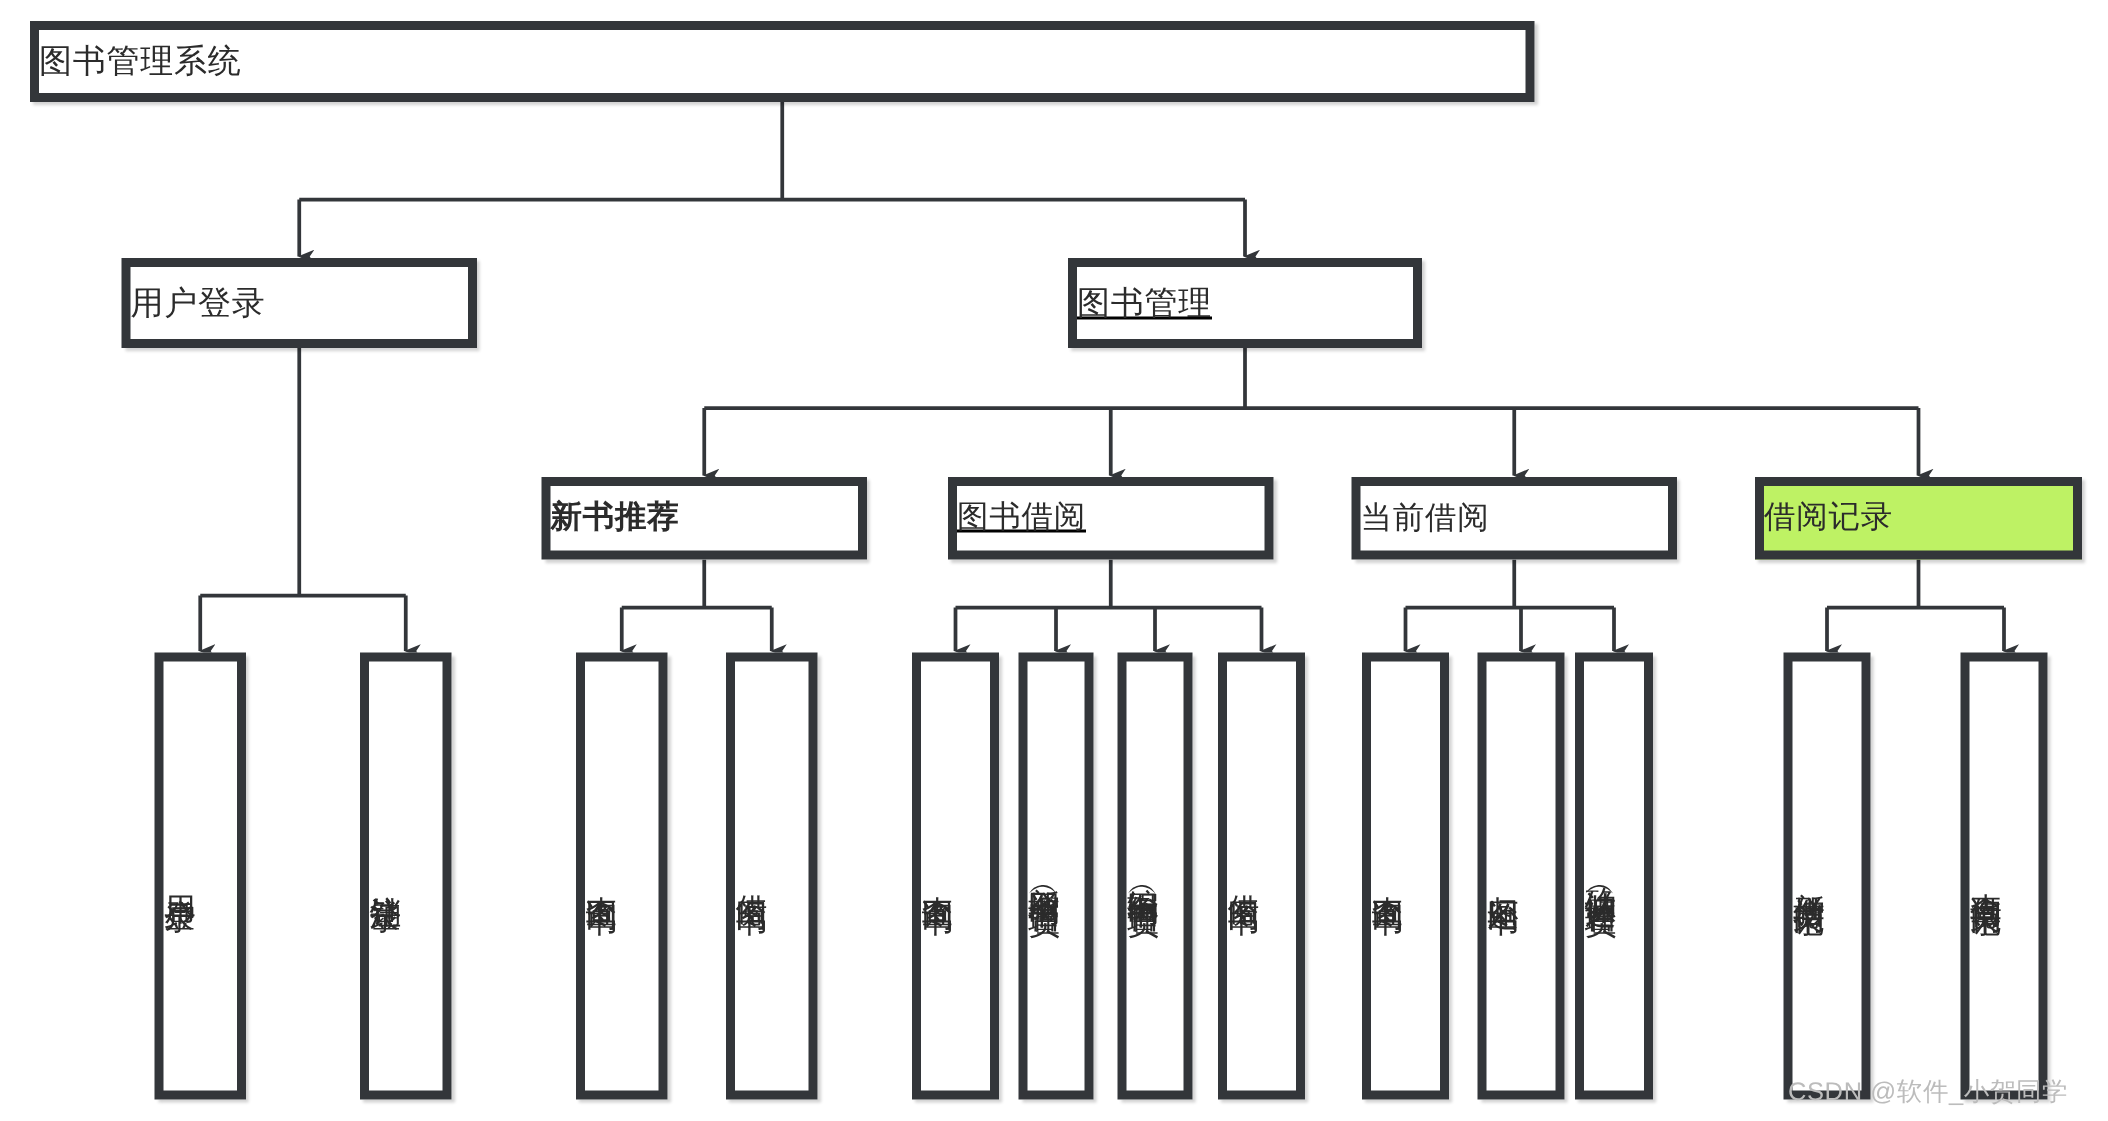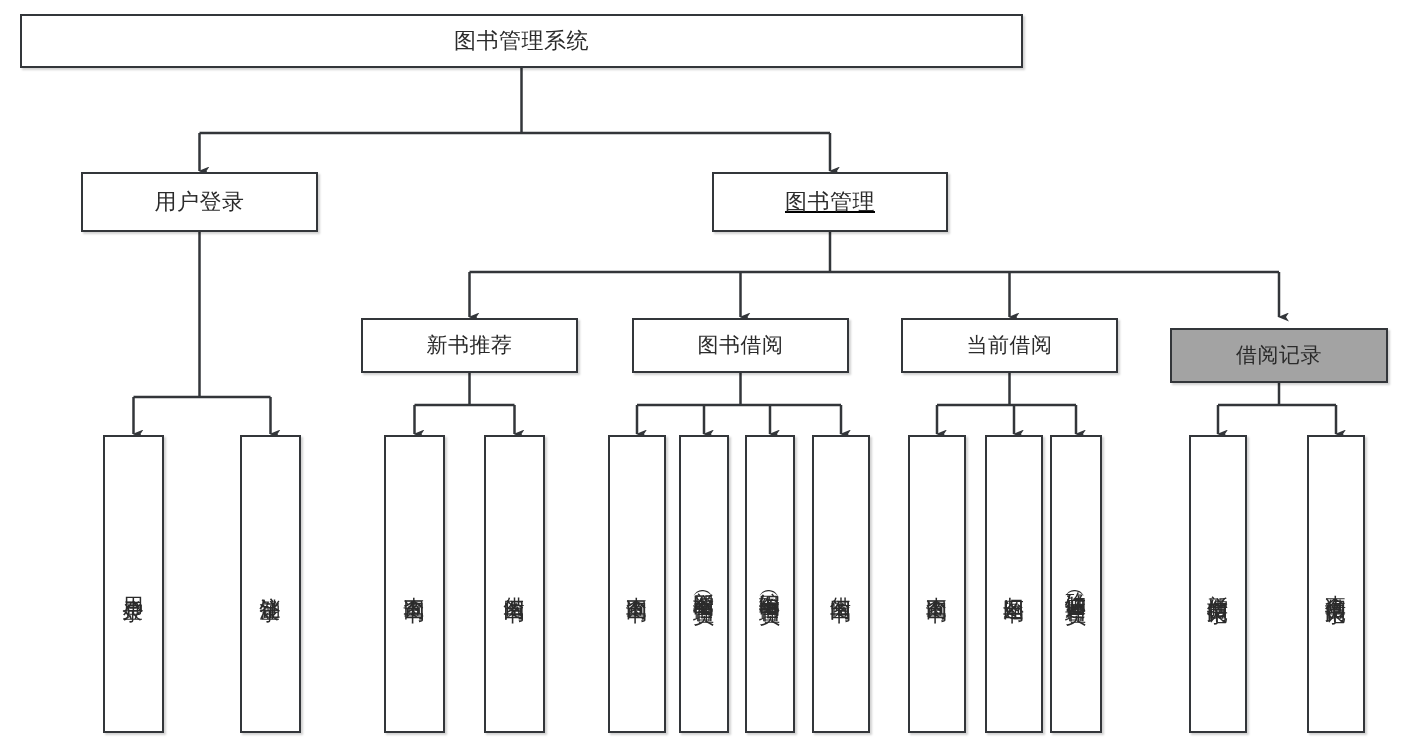--- a/index.html
+++ b/index.html
@@ -22,24 +22,24 @@
     position: absolute;
     left: 0;
     top: 0;
     width: 1405px;
     height: 747px;
   }
   .node-box {
     position: absolute;
     box-sizing: border-box;
     background: #ffffff;
-    border: 2px solid #ef4444;
+    border: 6px solid #ef4444;
     display: flex;
     align-items: center;
-    justify-content: center;
+    justify-content: flex-start;
     box-shadow: 2px 2px 2px rgba(0,0,0,0.18);
   }
   .node-label {
     color: #2b2b2b;
     font-size: 21px;
     line-height: 1.18;
     letter-spacing: 0.5px;
     text-align: center;
     white-space: nowrap;
     user-select: none;
@@ -113,29 +113,29 @@
       <div class="node-box level-1" style="left: 20px; top: 14px; width: 1003px; height: 54px; border-color: rgb(51, 54, 58); background: rgb(255, 255, 255);">
         <span class="node-label" style="color: rgb(43, 43, 43);">图书管理系统</span>
       </div>
       <div class="node-box level-2" style="left: 81px; top: 172px; width: 237px; height: 60px; border-color: rgb(51, 54, 58); background: rgb(255, 255, 255);">
         <span class="node-label" style="color: rgb(43, 43, 43);">用户登录</span>
       </div>
       <div class="node-box level-2" style="left: 712px; top: 172px; width: 236px; height: 60px; border-color: rgb(51, 54, 58); background: rgb(255, 255, 255); text-decoration: underline;">
         <span class="node-label" style="color: rgb(43, 43, 43);">图书管理</span>
       </div>
       <div class="node-box level-3" style="left: 361px; top: 318px; width: 217px; height: 55px; border-color: rgb(51, 54, 58); background: rgb(255, 255, 255);">
-        <span class="node-label" style="color: rgb(43, 43, 43);">新书推荐</span>
+        <span class="node-label" style="color: rgb(43, 43, 43); font-weight: bold;">新书推荐</span>
       </div>
-      <div class="node-box level-3" style="left: 632px; top: 318px; width: 217px; height: 55px; border-color: rgb(51, 54, 58); background: rgb(255, 255, 255);">
+      <div class="node-box level-3" style="left: 632px; top: 318px; width: 217px; height: 55px; border-color: rgb(51, 54, 58); background: rgb(255, 255, 255); text-decoration: underline;">
         <span class="node-label" style="color: rgb(43, 43, 43);">图书借阅</span>
       </div>
       <div class="node-box level-3" style="left: 901px; top: 318px; width: 217px; height: 55px; border-color: rgb(51, 54, 58); background: rgb(255, 255, 255);">
         <span class="node-label" style="color: rgb(43, 43, 43); font-family: Liberation Serif, serif;">当前借阅</span>
       </div>
-      <div class="node-box level-3" style="left: 1170px; top: 328px; width: 218px; height: 55px; border-color: rgb(51, 54, 58); background: #a3a3a3;">
+      <div class="node-box level-3" style="left: 1170px; top: 318px; width: 218px; height: 55px; border-color: rgb(51, 54, 58); background: #bef264;">
         <span class="node-label" style="color: rgb(43, 43, 43);">借阅记录</span>
       </div>
       <div class="node-box level-4 vertical" style="left: 103px; top: 435px; width: 61px; height: 298px; border-color: rgb(51, 54, 58); background: rgb(255, 255, 255);">
         <span class="node-label" style="color: rgb(43, 43, 43);">用户登录</span>
       </div>
       <div class="node-box level-4 vertical" style="left: 240px; top: 435px; width: 61px; height: 298px; border-color: rgb(51, 54, 58); background: rgb(255, 255, 255);">
         <span class="node-label" style="color: rgb(43, 43, 43);">注销登录</span>
       </div>
       <div class="node-box level-4 vertical" style="left: 384px; top: 435px; width: 61px; height: 298px; border-color: rgb(51, 54, 58); background: rgb(255, 255, 255);">
         <span class="node-label" style="color: rgb(43, 43, 43);">查询图书</span>
@@ -164,13 +164,14 @@
       <div class="node-box level-4 vertical" style="left: 1050px; top: 435px; width: 52px; height: 298px; border-color: rgb(51, 54, 58); background: rgb(255, 255, 255);">
         <span class="node-label" style="color: rgb(43, 43, 43);">确认归还（管理员）</span>
       </div>
       <div class="node-box level-4 vertical" style="left: 1189px; top: 435px; width: 58px; height: 298px; border-color: rgb(51, 54, 58); background: rgb(255, 255, 255);">
         <span class="node-label" style="color: rgb(43, 43, 43);">新增借阅记录</span>
       </div>
       <div class="node-box level-4 vertical" style="left: 1307px; top: 435px; width: 58px; height: 298px; border-color: rgb(51, 54, 58); background: rgb(255, 255, 255);">
         <span class="node-label" style="color: rgb(43, 43, 43);">查询借阅记录</span>
       </div>
     </div>
+  <div class="watermark" style="left: 1192px; top: 716px; color: rgb(188, 188, 188);">CSDN @软件_小贺同学</div>
 </div>
 
 </body></html>

